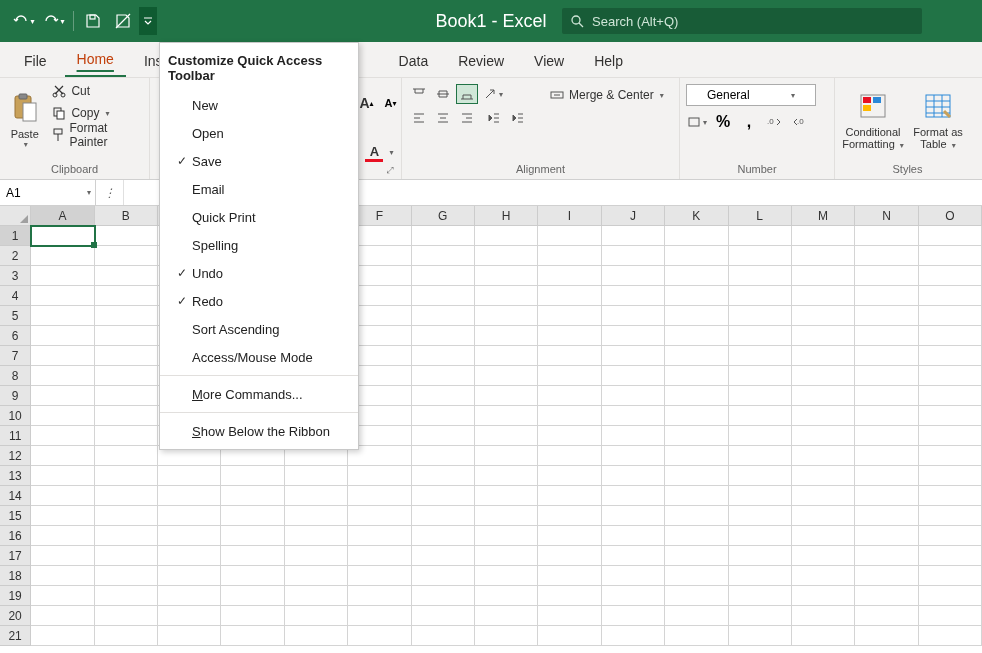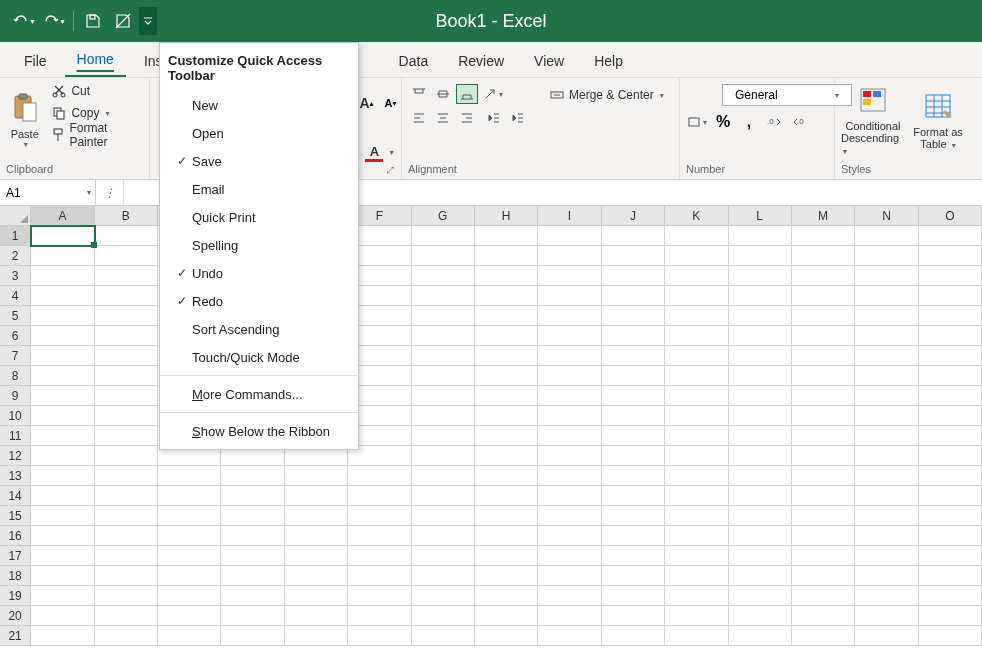--- a/index.html
+++ b/index.html
@@ -11,38 +11,38 @@
 .qat-btn { width: 28px; height: 28px; display: flex; align-items: center; justify-content: center; color: #fff; }
 .qat-sep { width: 1px; height: 20px; background: rgba(255,255,255,0.3); margin: 0 3px; }
 .qat-dd { width: 18px; height: 28px; display: flex; align-items: center; justify-content: center; background: #0f5b31; color: #fff; }
 .app-title { position: absolute; left: 50%; transform: translateX(-50%); color: #fff; font-size: 18px; }
 .search-box { position: absolute; right: 60px; width: 360px; height: 26px; background: #185c37; border-radius: 2px; display: flex; align-items: center; padding: 0 8px; color: #cfe5d7; font-size: 13px; }
 .search-icon-svg { margin-right: 8px; }
 
 
 .tabs { height: 36px; background: #f3f2f1; display: flex; align-items: flex-end; padding-left: 12px; gap: 6px; border-bottom: 1px solid #e1dfdd; }
 .tab { padding: 8px 12px; font-size: 14px; color: #323130; cursor: pointer; }
-.tab.active { color: #0369a1; border-bottom: 2px solid #217346; font-weight: 400; text-decoration: underline; text-decoration-color: #217346; text-underline-offset: 6px; text-decoration-thickness: 2px; }
+.tab.active { color: #c2410c; border-bottom: 2px solid #217346; font-weight: 400; text-decoration: underline; text-decoration-color: #217346; text-underline-offset: 6px; text-decoration-thickness: 2px; }
 
 
 .ribbon { height: 102px; background: #f3f2f1; display: flex; border-bottom: 1px solid #d0d0d0; }
 .group { display: flex; flex-direction: column; padding: 2px 6px 2px 6px; border-right: 1px solid #e1dfdd; }
 .group-body { flex: 1; display: flex; align-items: flex-start; gap: 4px; }
-.group-label { font-size: 11px; color: #666; text-align: left; padding-bottom: 2px; position: relative; }
+.group-label { font-size: 11px; color: #666; text-align: center; padding-bottom: 2px; position: relative; }
 .group-dl { position: absolute; right: -2px; bottom: 0; width: 14px; height: 14px; display:flex; align-items:center; justify-content:center; font-size:9px; color:#666; }
 
 .big-btn { display: flex; flex-direction: column; align-items: center; justify-content: center; width: 42px; height: 80px; font-size: 11px; color: #333; }
 .big-icon { width: 32px; height: 32px; display:flex; align-items:center; justify-content:center; margin-bottom:4px; }
 .small-row { display: flex; align-items: center; height: 22px; font-size: 12px; color: #333; padding: 0 4px; gap: 4px; }
 .small-icon { width: 16px; height: 16px; display:inline-flex; align-items:center; justify-content:center; }
 .dd-caret { font-size: 8px; color: #666; margin-left: 2px; }
 
 .col { display:flex; flex-direction:column; }
 
-.num-fmt { width:130px; height:22px; border:1px solid #ababab; background:#fff; font-size:12px; padding:0 12px; display:flex; align-items:center; justify-content:space-between;margin-left:36px; }
+.num-fmt { width:130px; height:22px; border:1px solid #ababab; background:#fff; font-size:12px; padding:0 20px; display:flex; align-items:center; justify-content:space-between; }
 
 
 .formula-row { height: 26px; border-bottom: 1px solid #d0d0d0; display:flex; align-items:stretch; }
 .name-box { width: 96px; border-right:1px solid #d0d0d0; display:flex; align-items:center; padding:0 6px; font-size:12px; position:relative; }
 .name-box .caret { position:absolute; right:4px; font-size:8px; color:#666; }
 .fx-btn { width:28px; border-right:1px solid #e0e0e0; display:flex; align-items:center; justify-content:center; font-size:12px; font-style:italic; color:#666; }
 .formula-input { flex:1; padding:0 6px; font-size:12px; display:flex; align-items:center; }
 
 
 .grid-area { position:relative; }
@@ -104,20 +104,27 @@
           <path d="M1 15 L15 1" stroke="#fff" stroke-width="1.2"></path>
         </svg>
     </div>
     <div class="qat-dd">
       <svg width="10" height="10" viewBox="0 0 10 10">
           <path d="M1 2h8M2 5l3 3 3-3" stroke="#fff" stroke-width="1.2" fill="none"></path>
         </svg>
     </div>
   </div>
   <div class="app-title">Book1  -  Excel</div>
+  <div class="search-box">
+    <svg class="search-icon-svg" width="14" height="14" viewBox="0 0 14 14">
+        <circle cx="6" cy="6" r="4" fill="none" stroke="#cfe5d7" stroke-width="1.3"></circle>
+        <path d="M9 9l4 4" stroke="#cfe5d7" stroke-width="1.3"></path>
+      </svg>
+    <span>Search (Alt+Q)</span>
+  </div>
 </div>
 
 <div class="tabs">
   <div class="tab">File</div>
   <div class="tab active">Home</div>
   <div class="tab">Ins</div>
   <div style="width:200px"></div>
   <div class="tab">Data</div>
   <div class="tab">Review</div>
   <div class="tab">View</div>
@@ -318,21 +325,21 @@
       <div class="big-btn" style="width:64px">
         <div class="big-icon">
             <svg width="28" height="26">
               <rect x="2" y="2" width="24" height="22" fill="none" stroke="#888"></rect>
               <rect x="4" y="4" width="8" height="6" fill="#e81123"></rect>
               <rect x="14" y="4" width="8" height="6" fill="#2b88d8"></rect>
               <rect x="4" y="12" width="8" height="6" fill="#ffb900"></rect>
             </svg>
           </div>
         <span>Conditional</span>
-        <span><span>Descending</span> <span class="dd-caret">▾</span></span>
+        <span><span>Formatting</span> <span class="dd-caret">▾</span></span>
       </div>
       <div class="big-btn" style="width:58px">
         <div class="big-icon">
             <svg width="28" height="26">
               <rect x="2" y="2" width="24" height="22" fill="none" stroke="#2b88d8"></rect>
               <path d="M2 8h24M2 14h24M2 20h24M10 2v22M18 2v22" stroke="#2b88d8"></path>
               <path d="M20 18l6 6" stroke="#c8a15a" stroke-width="3"></path>
             </svg>
           </div>
         <span>Format as</span>
@@ -785,21 +792,21 @@
       <div class="qat-menu-item">
         <span class="qat-check">✓</span>
         <span>Redo</span>
       </div>
       <div class="qat-menu-item">
         <span class="qat-check"></span>
         <span>Sort Ascending</span>
       </div>
       <div class="qat-menu-item">
         <span class="qat-check"></span>
-        <span>Touch/Quick Mode</span>
+        <span>Access/Mouse Mode</span>
       </div>
     </div>
   <div class="qat-menu-sep"></div>
   <div class="qat-menu-item">
       <span class="qat-check"></span>
       <span><u>M</u>ore Commands...</span>
     </div>
   <div class="qat-menu-sep"></div>
   <div class="qat-menu-item">
       <span class="qat-check"></span>

